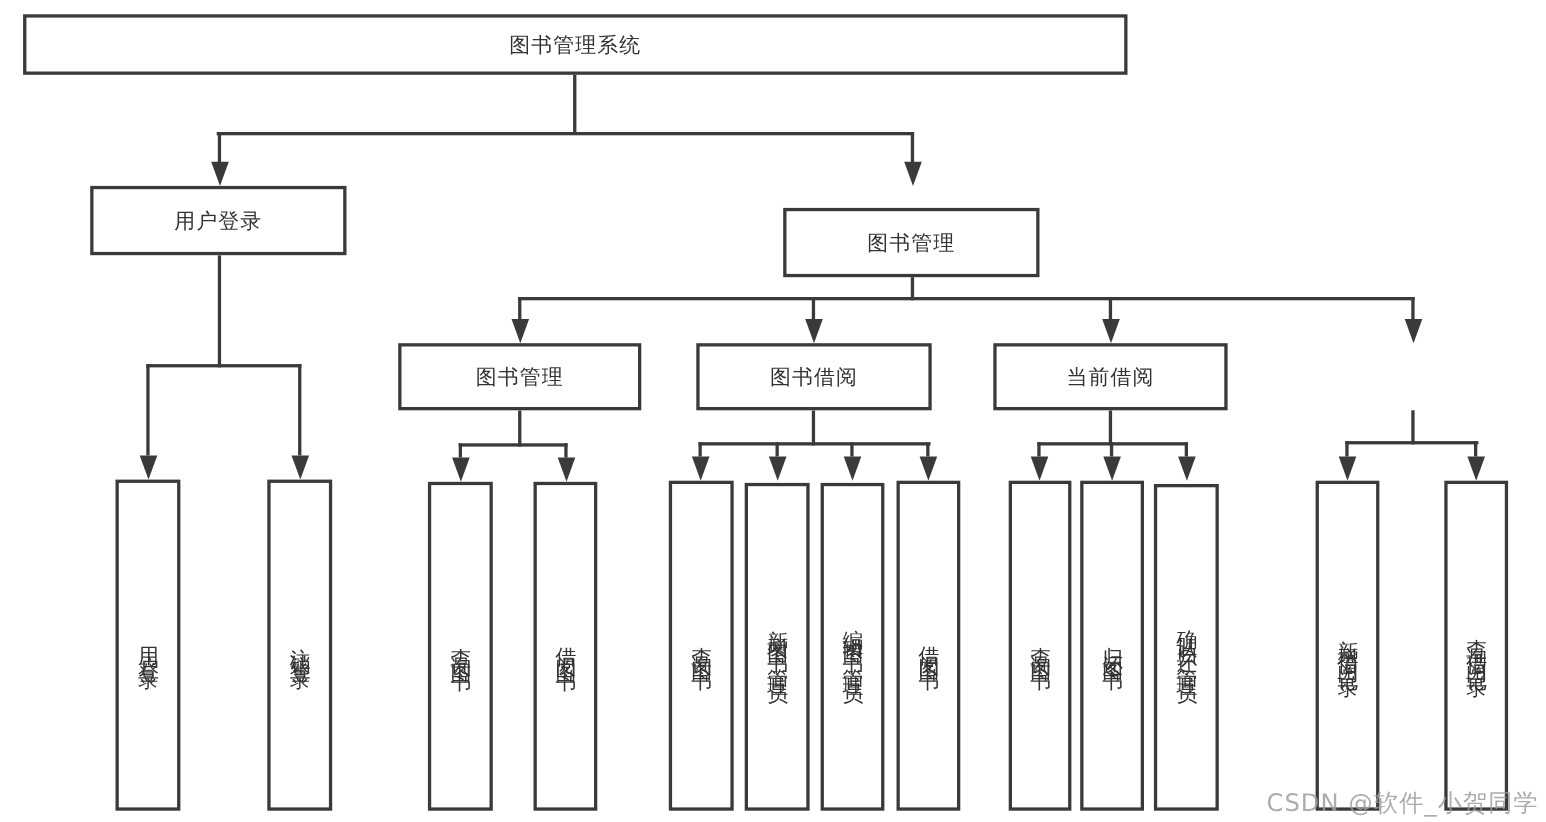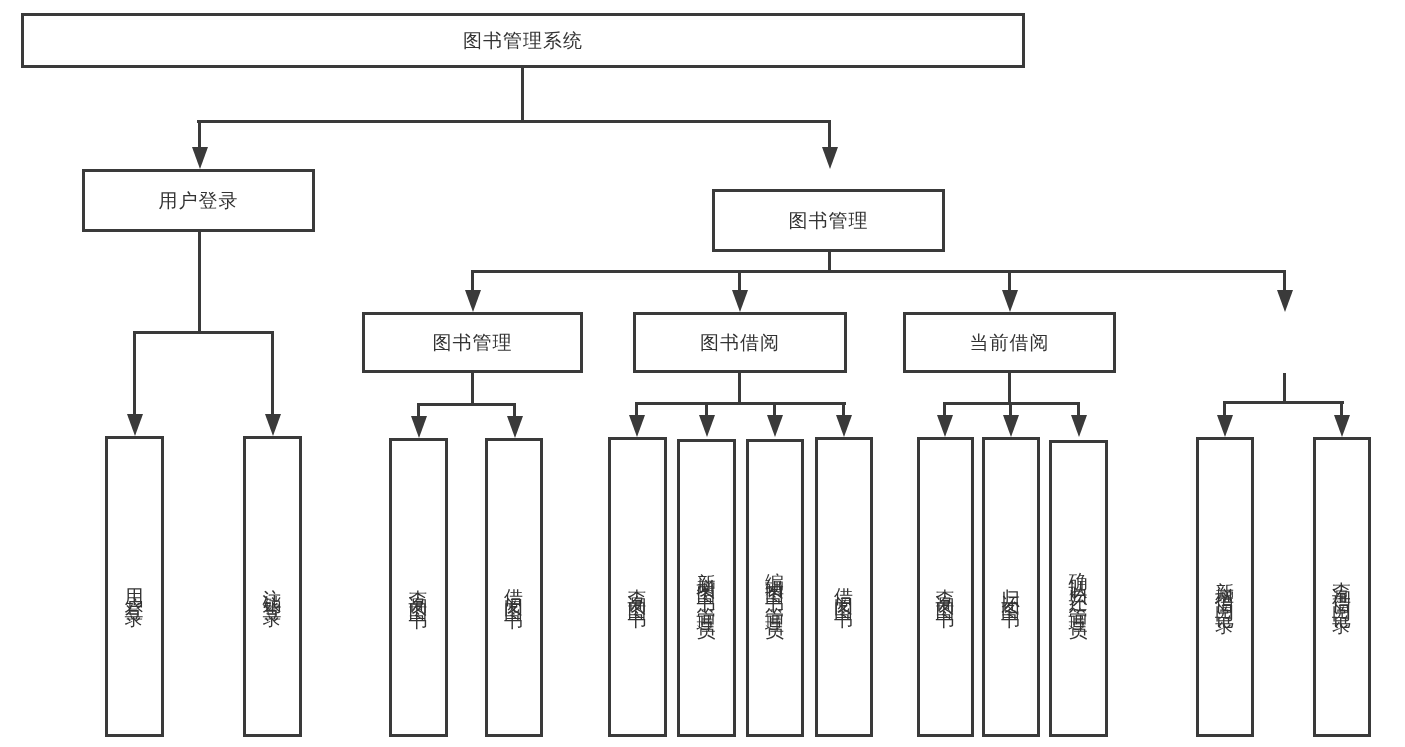--- a/index.html
+++ b/index.html
@@ -156,14 +156,15 @@
   <div class="node-v" style="left:746px; top:439px; width:58px; height:298px;">编辑图书（管理员）</div>
   <div class="node-v" style="left:815px; top:437px; width:58px; height:300px;">借阅图书</div>
 
   <div class="node-v" style="left:917px; top:437px; width:57px; height:300px;">查询图书</div>
   <div class="node-v" style="left:982px; top:437px; width:58px; height:300px;">归还图书</div>
   <div class="node-v" style="left:1049px; top:440px; width:59px; height:297px;">确认归还（管理员）</div>
 
   <div class="node-v" style="left:1196px; top:437px; width:58px; height:300px;">新增借阅记录</div>
   <div class="node-v" style="left:1313px; top:437px; width:58px; height:300px;">查询借阅记录</div>
 
+  <div class="watermark">CSDN @软件_小贺同学</div>
 
 </div>
 
 </body></html>

